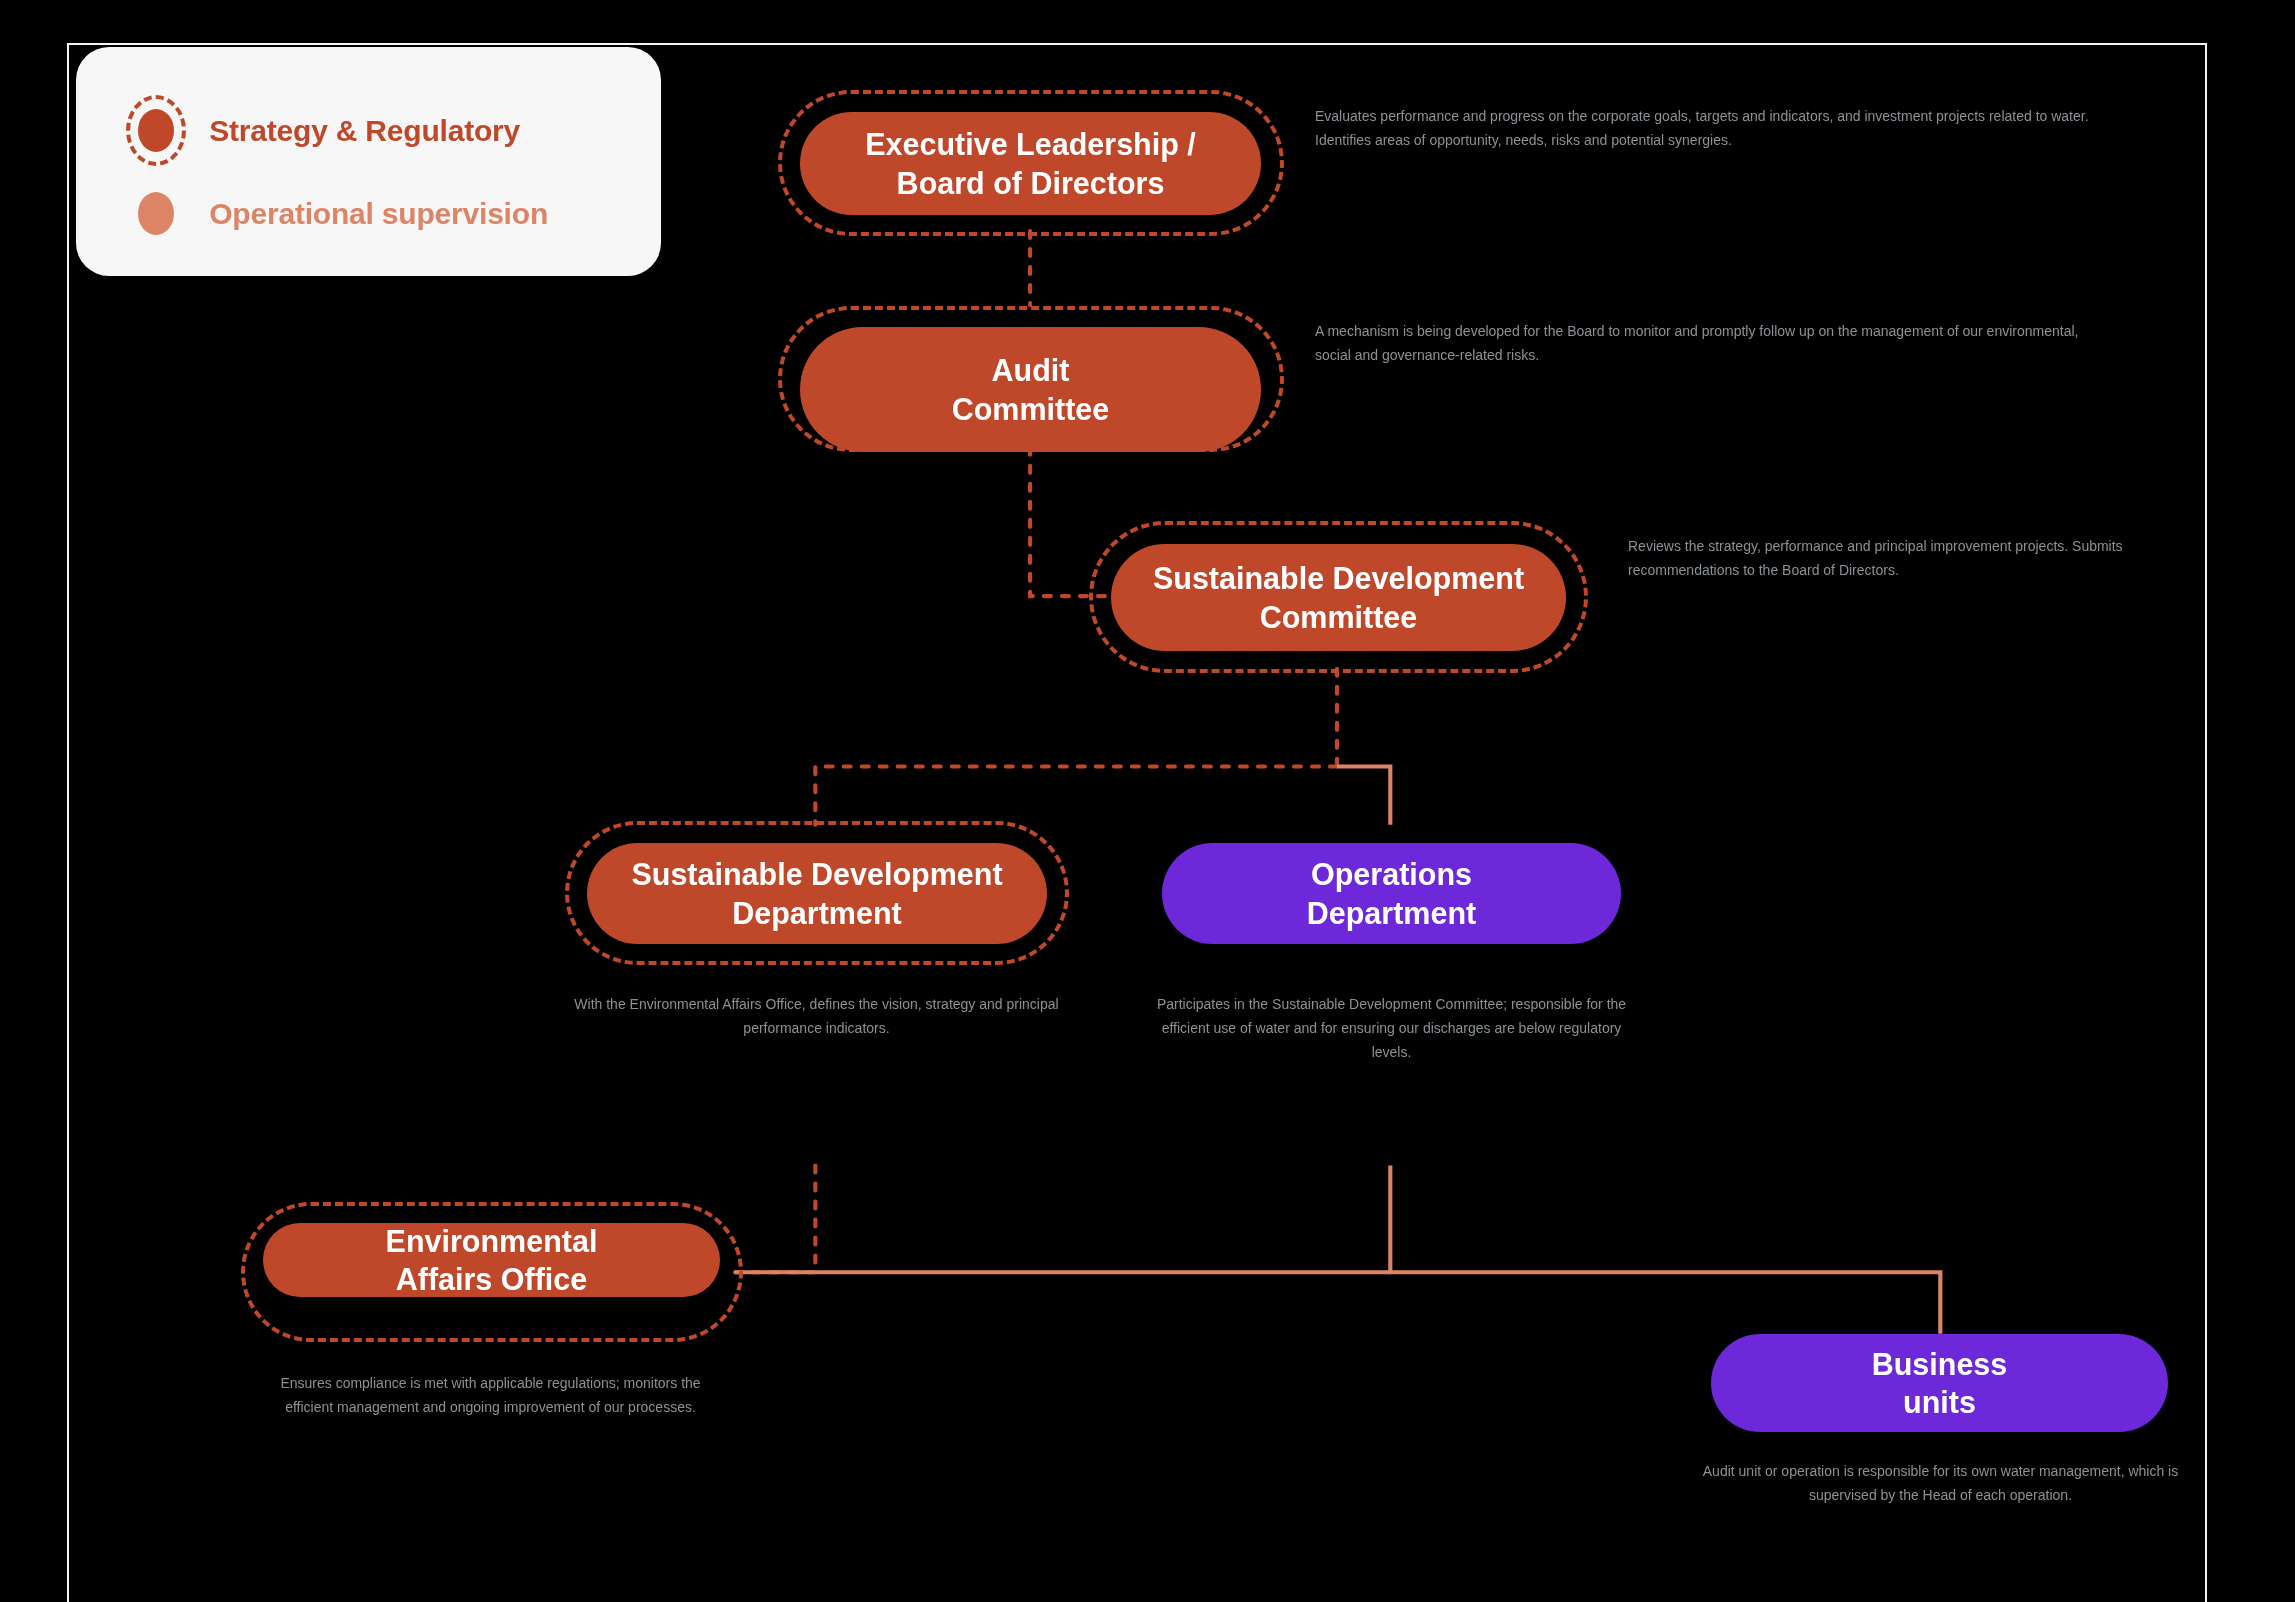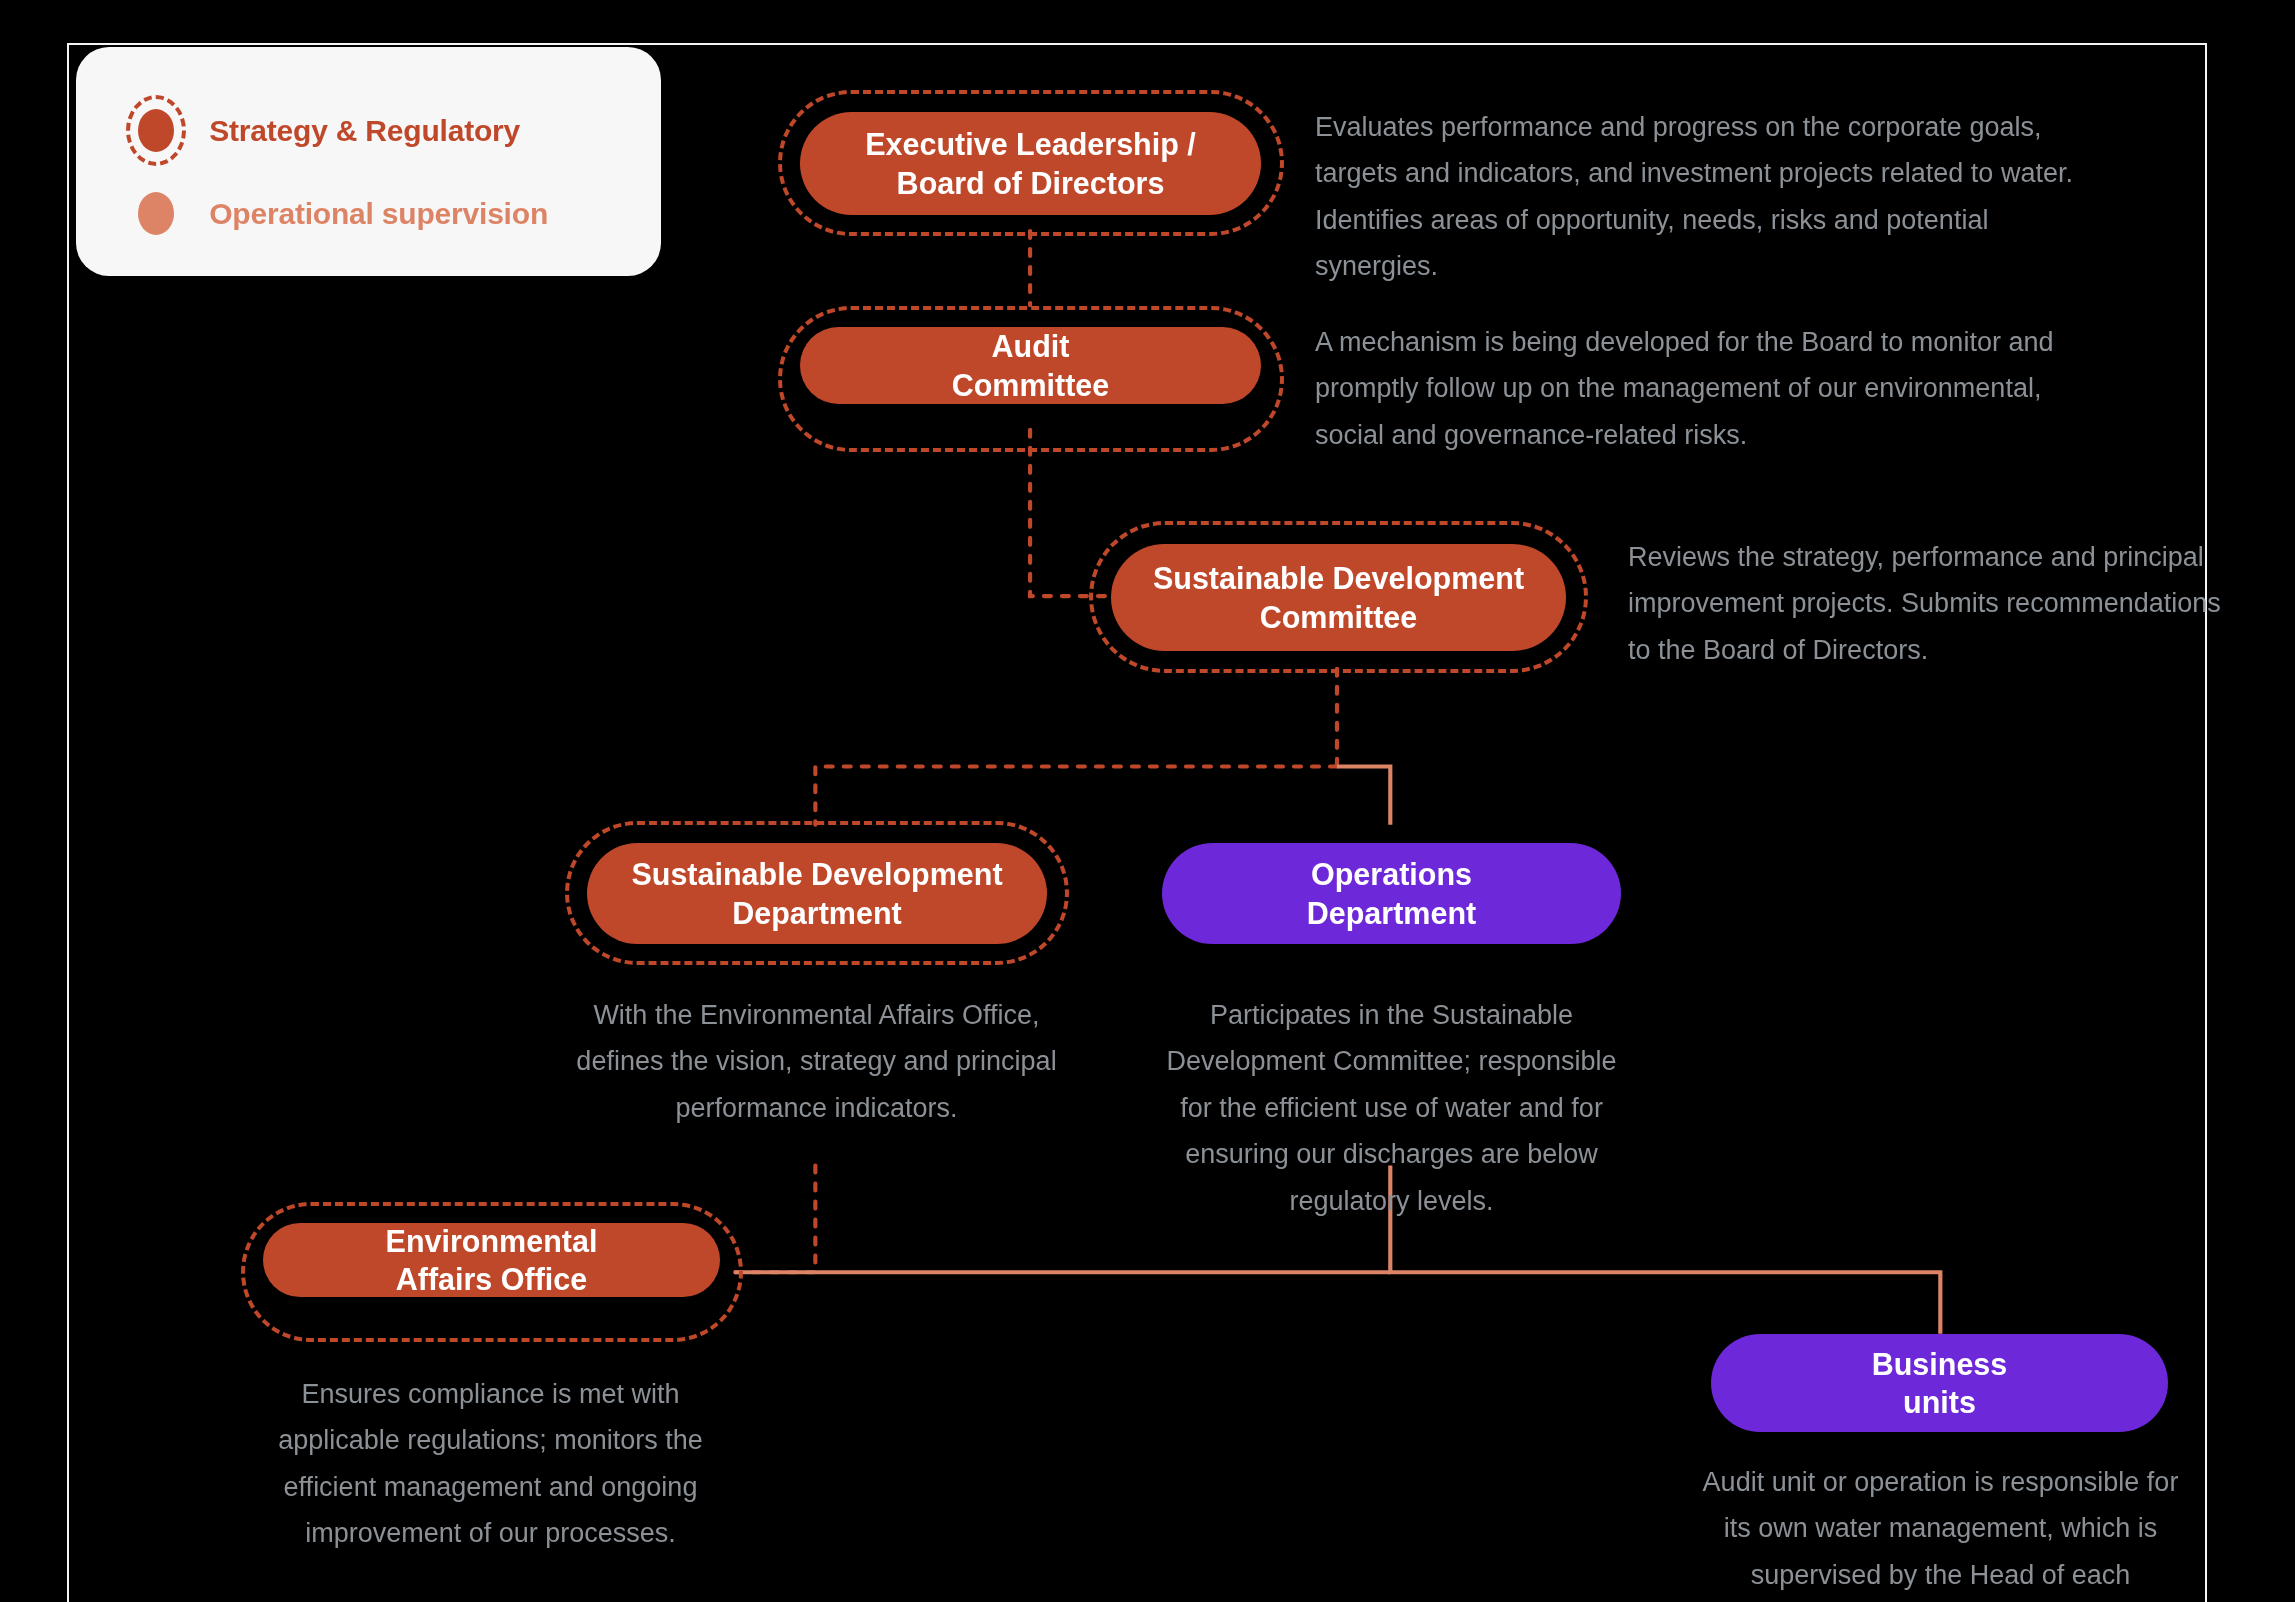--- a/index.html
+++ b/index.html
@@ -119,21 +119,21 @@
     border: 4.2px dashed #c0482a;
     border-radius: 692px;
     box-sizing: border-box;
     z-index: 2;
   }
 
   
   .desc {
     position: absolute;
     color: #8b9196;
-    font-size: 27px;
+    font-size: 14px;
     line-height: 1.72;
     z-index: 3;
   }
   .desc.left  { text-align: left; }
   .desc.center{ text-align: center; }
 </style>
 </head>
 <body>
 
 <div id="stage">
@@ -178,21 +178,21 @@
   <div class="node-outline" style="left:778px; top:90px; width:506px; height:146px;"></div>
   <div class="node dark" style="left:800px; top:112px; width:461px; height:103px;">
     <span>
       <span>Executive Leadership /</span><br>
       <span>Board of Directors</span>
     </span>
   </div>
   <div class="desc left" style="left:1315px; top:104px; width:783px;">Evaluates performance and progress on the corporate goals, targets and indicators, and investment projects related to water. Identifies areas of opportunity, needs, risks and potential synergies.</div>
 
   <div class="node-outline" style="left:778px; top:306px; width:506px; height:146px;"></div>
-  <div class="node dark" style="left:800px; top:327px; width:461px; height:77px;">
+  <div class="node dark" style="left:800px; top:327px; width:461px; height:125px;">
     <span>
       <span>Audit</span><br>
       <span>Committee</span>
     </span>
   </div>
   <div class="desc left" style="left:1315px; top:319px; width:769px;">A mechanism is being developed for the Board to monitor and promptly follow up on the management of our environmental, social and governance-related risks.</div>
 
   <div class="node-outline" style="left:1089px; top:521px; width:499px; height:152px;"></div>
   <div class="node dark" style="left:1111px; top:544px; width:455px; height:107px;">
     <span>

